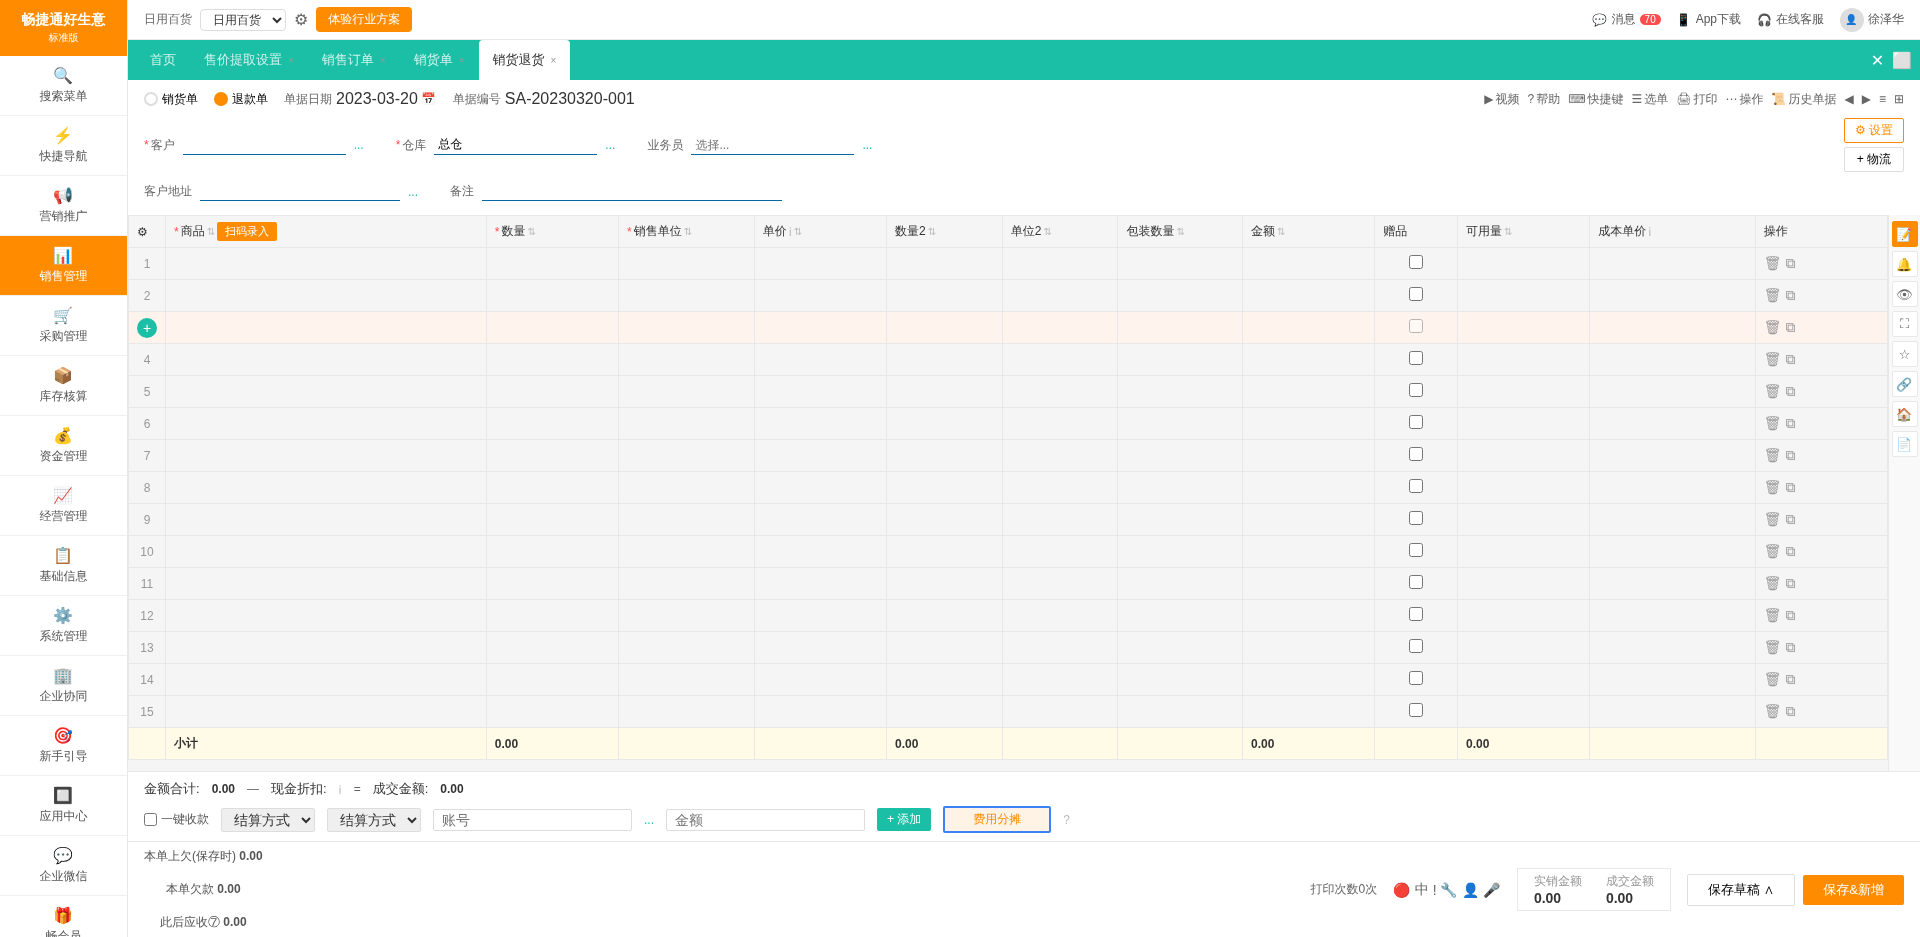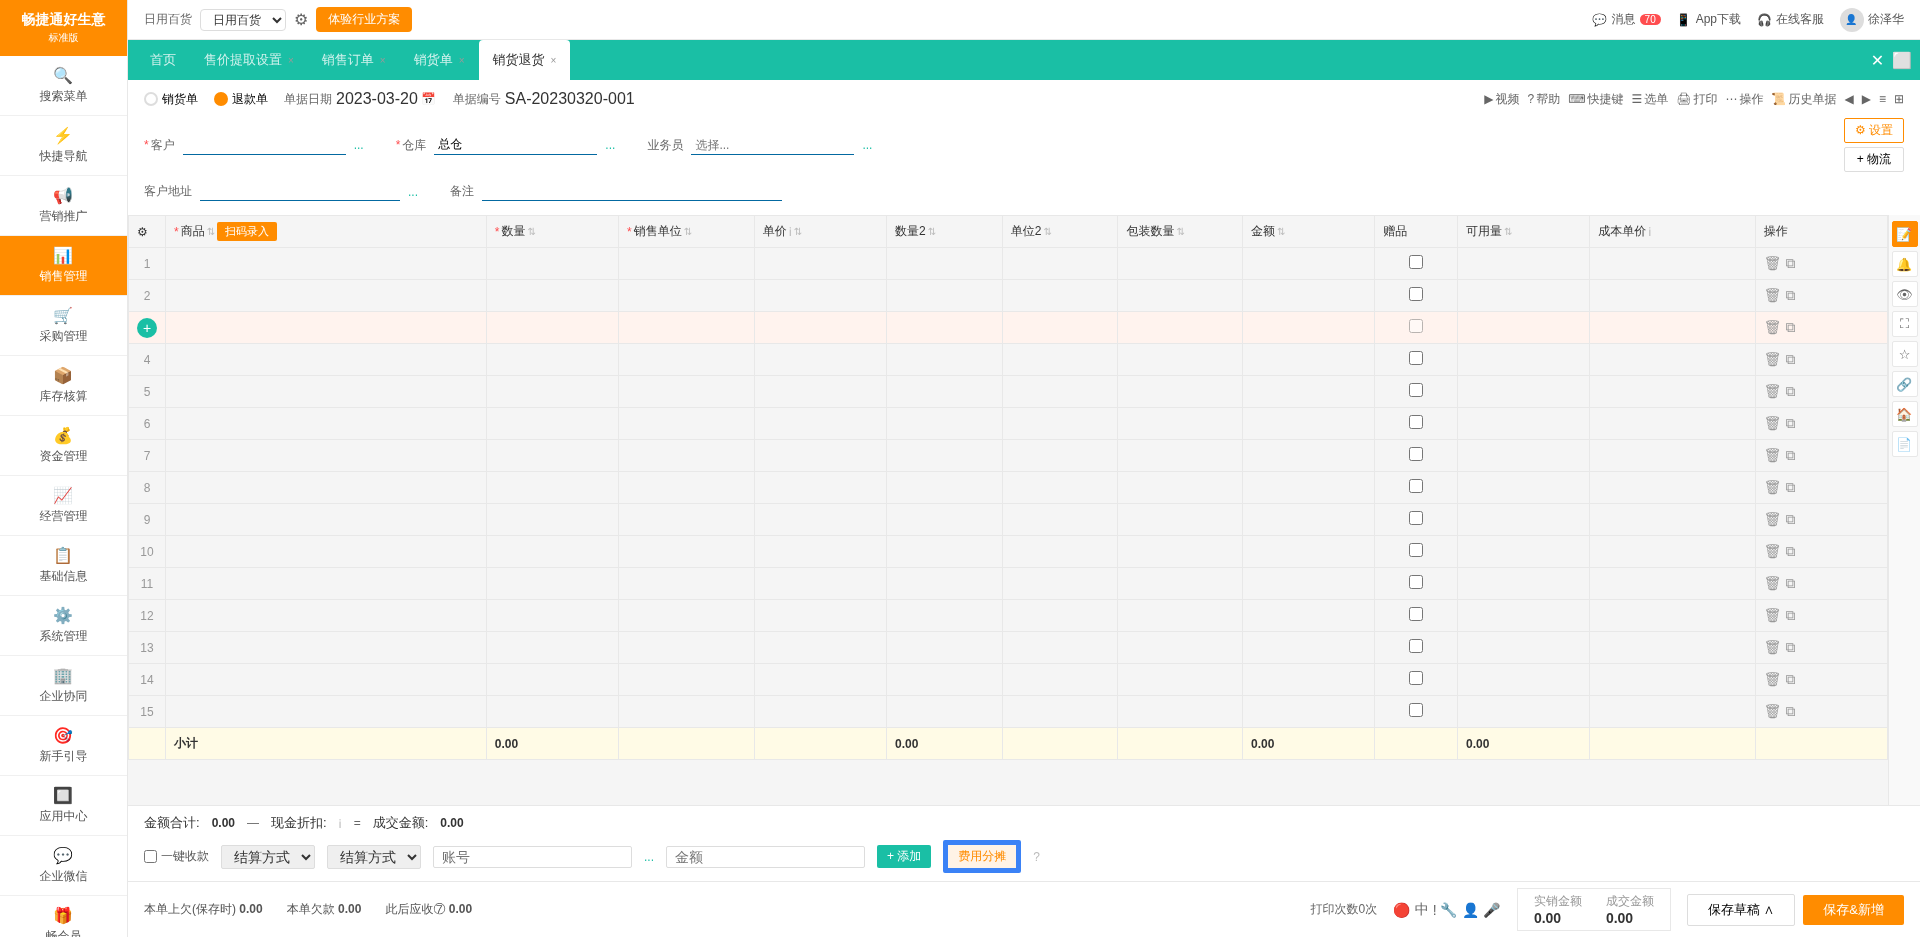--- a/index.html
+++ b/index.html
@@ -74,21 +74,21 @@
     .bottom-area { background: #fff; border-top: 1px solid #e8e8e8; padding: 8px 16px; }
     .bottom-row1 { display: flex; align-items: center; gap: 12px; margin-bottom: 8px; }
     .amount-text { font-size: 13px; color: #333; }
     .amount-value { color: #333; font-weight: bold; }
     .minus-icon { color: #666; }
     .equal-icon { color: #666; }
     .bottom-row2 { display: flex; align-items: center; gap: 12px; }
     .checkbox-label { display: flex; align-items: center; gap: 4px; font-size: 12px; color: #555; }
     .payment-select { border: 1px solid #ddd; padding: 2px 8px; font-size: 14px; color: #333; border-radius: 2px; }
     .add-btn { background: #1ABFA5; color: #fff; border: none; padding: 3px 10px; font-size: 12px; cursor: pointer; border-radius: 2px; }
-    .split-btn { background: #fff3e6; color: #ff8c00; border: 5px solid #3b82f6; padding: 3px 10px; font-size: 12px; cursor: pointer; border-radius: 2px; }
+    .split-btn { background: #fff3e6; color: #ff8c00; border: 2px solid #3b82f6; padding: 3px 28px; font-size: 12px; cursor: pointer; border-radius: 2px; }
 
     
     .action-btns { display: flex; gap: 8px; align-items: center; }
     .btn-save-draft { border: 1px solid #ddd; background: #fff; padding: 6px 20px; font-size: 13px; cursor: pointer; border-radius: 2px; }
     .btn-save-new { background: #ff8c00; color: #fff; border: none; padding: 6px 20px; font-size: 13px; cursor: pointer; border-radius: 2px; }
 
     .main-content { flex: 1; display: flex; flex-direction: column; overflow: hidden; }
     .content-body { flex: 1; display: flex; overflow: hidden; }
     .table-container { flex: 1; overflow-y: auto; }
 
@@ -780,21 +780,21 @@
           <input class="payment-select" type="text" placeholder="账号" style="">
           <span class="form-dots" style="color:#1ABFA5;">...</span>
           <input class="payment-select" type="text" placeholder="金额" style="">
           <button class="add-btn">+ 添加</button>
           <button class="split-btn">费用分摊</button>
           <span style="color:#bbb;cursor:pointer;">?</span>
         </div>
       </div>
 
       <div style="background:#fff; border-top:1px solid #e8e8e8; padding: 6px 16px; display:flex; align-items:center; justify-content:space-between;">
-        <div style="display:flex; gap:24px; align-items:center;">
+        <div style="display:flex; gap:16px; align-items:center;flex-direction:column;">
           <span style="font-size:12px;color:#555;">
             <span>本单上欠(保存时)</span>
             <span style="font-weight:bold;">0.00</span>
           </span>
           <span style="font-size:12px;color:#555;">
             <span>本单欠款</span>
             <span style="font-weight:bold;">0.00</span>
           </span>
           <span style="font-size:12px;color:#555;">
             <span>此后应收⑦</span>

